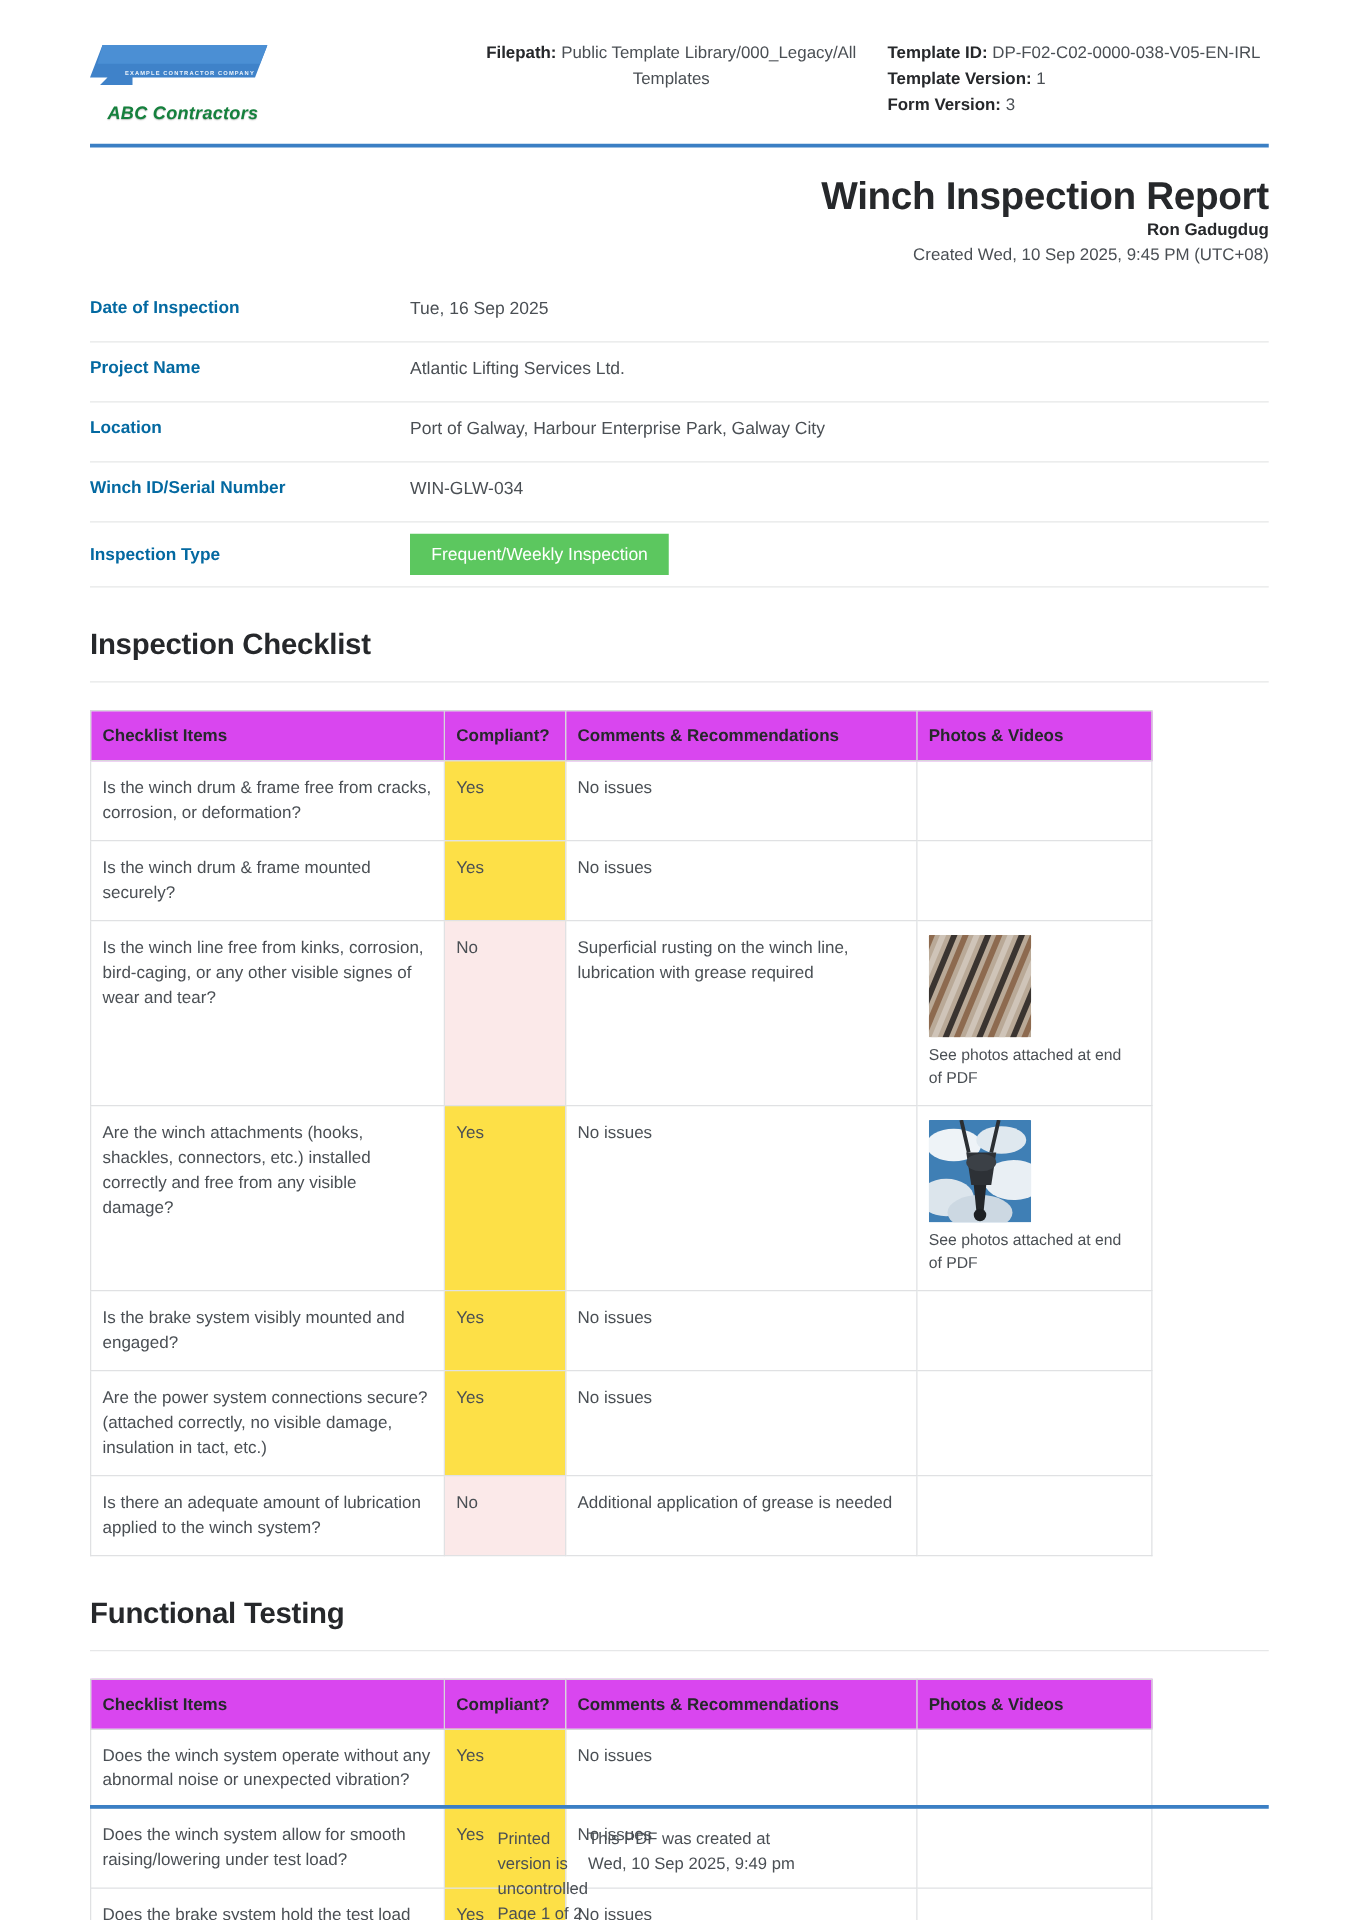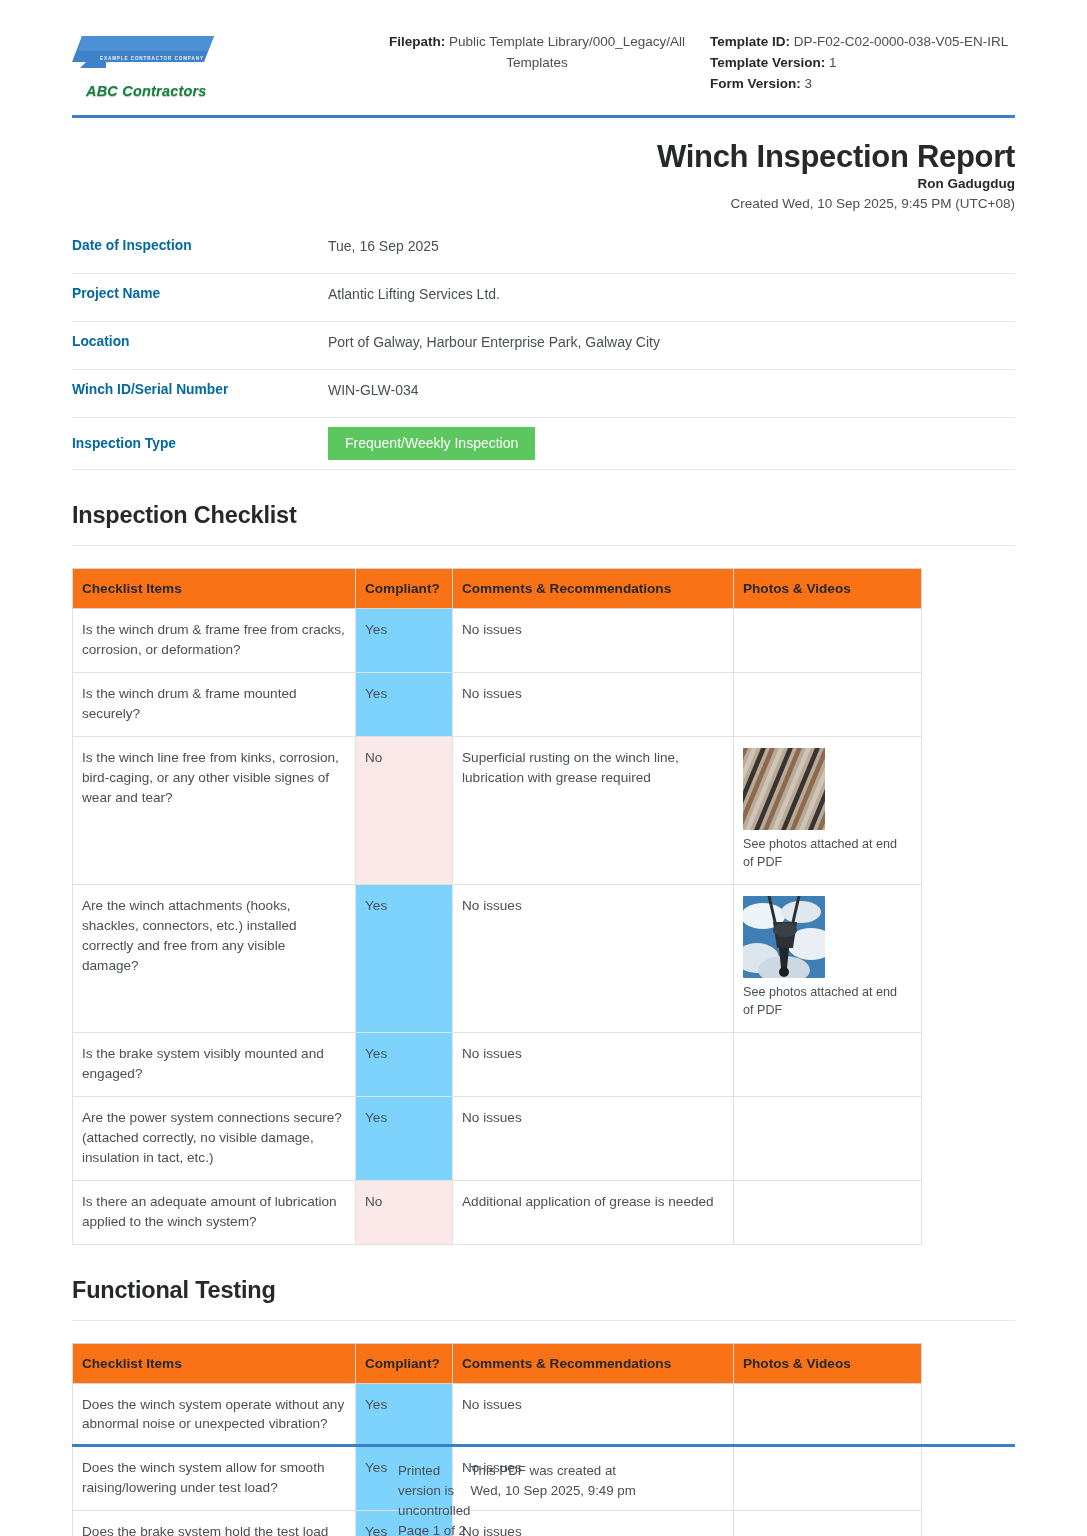--- a/index.html
+++ b/index.html
@@ -86,38 +86,38 @@
   }
   .section-rule { margin: 16px 72px 0 72px; height: 1px; background: #e6e7e8; }
 
   
   .tbl-wrap { padding: 0 72px; margin-top: 22px; }
   table.checklist {
     width: 849px; border-collapse: collapse; table-layout: fixed;
     font-size: 13.6px;
   }
   table.checklist th {
-    background: #f97316; text-align: left; font-weight: bold;
+    background: #d946ef; text-align: left; font-weight: bold;
     color: #26282b; font-size: 13.6px;
     padding: 12px 10px 12px 9px;
     border: 1px solid #d6d7d9;
     vertical-align: middle;
   }
   table.checklist td {
     border: 1px solid #e0e1e3;
     padding: 11px 10px 12px 9px;
     vertical-align: top;
     color: #4a4f54;
     line-height: 1.47;
   }
   col.c-item { width: 283px; }
   col.c-comp { width: 97px; }
   col.c-comments { width: 281px; }
   col.c-photos { width: 188px; }
-  td.comp-yes { background: #7dd3fc; }
+  td.comp-yes { background: #fde047; }
   td.comp-no  { background: #fbe9e9; }
   td.photos { padding-top: 11px; }
   .thumb {
     width: 82px; height: 82px; display: block; border-radius: 1px;
     overflow: hidden; margin-bottom: 6px;
   }
   .thumb svg { display: block; }
   .thumb-caption { font-size: 12.6px; line-height: 1.42; color: #4a4f54; }
 
   

